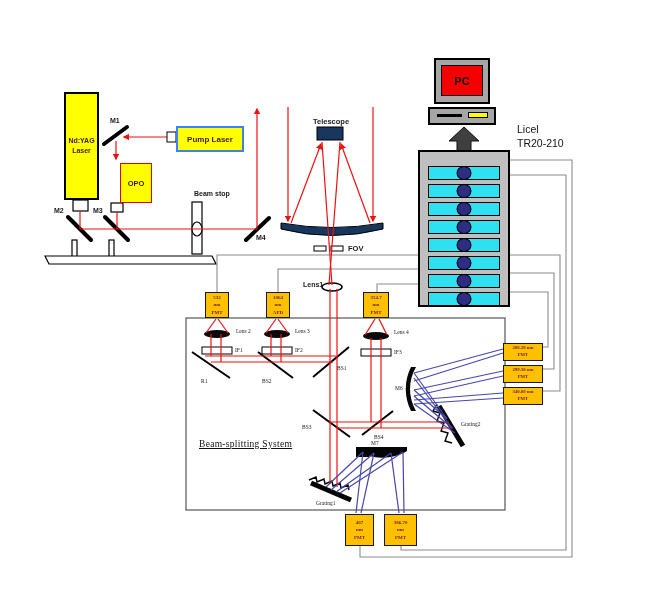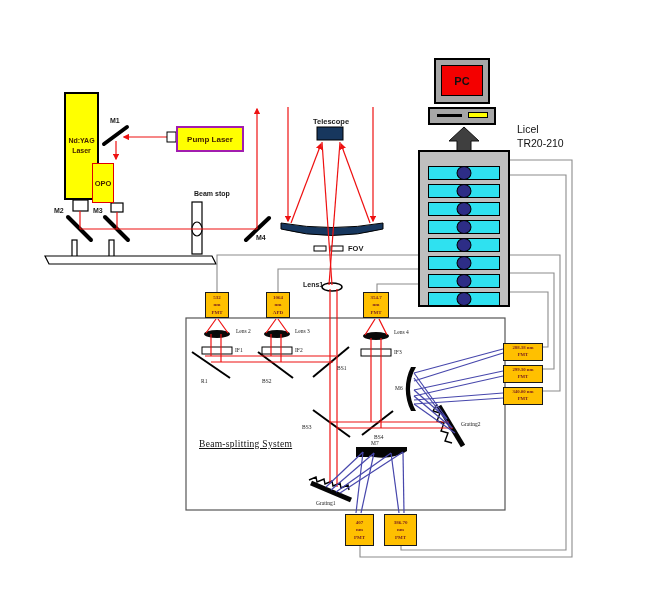--- a/index.html
+++ b/index.html
@@ -12,21 +12,21 @@
   .lbl-s{font:5.5px "Liberation Serif",serif;color:#222;}
   .bss-title{font:9.5px "Liberation Serif",serif;color:#111;letter-spacing:.3px;text-decoration:underline;}
   .licel{font:10.5px "Liberation Sans",sans-serif;color:#111;line-height:1.32;}
   .box{position:absolute;box-sizing:border-box;text-align:center;display:flex;
        flex-direction:column;align-items:center;justify-content:center;}
   .ybox{background:#FFFF00;color:#442200;}
   .obox{background:#FFC000;border:1.3px solid #1a1a1a;color:#7a1f1f;
         font:bold 5px "Liberation Serif",serif;line-height:1.5;}
   .obox-r{font-size:4.8px;line-height:1.4;}
   .ndyag{border:2px solid #000;font:bold 7px "Liberation Sans",sans-serif;line-height:1.45;}
-  .pump{border:2px solid #a21caf;font:bold 8px "Liberation Sans",sans-serif;}
+  .pump{border:2px solid #3b82f6;font:bold 8px "Liberation Sans",sans-serif;}
   .opo{border:1.5px solid #E00000;font:bold 7.5px "Liberation Sans",sans-serif;}
   .rack{background:#BFBFBF;border:2px solid #000;padding-top:10px;}
   .module{position:relative;width:70px;height:12px;background:#2FE1F0;border:1px solid #000;
           margin:4px auto 0;}
   .knob{position:absolute;left:50%;top:50%;width:13px;height:12px;transform:translate(-50%,-50%);
         background:#2D2D86;border:1px solid #000;border-radius:50%;}
   .pcmon{background:#A6A6A6;border:2px solid #000;}
   .pcscreen{background:#F40000;border:1.5px solid #000;color:#111;
             font:bold 11px "Liberation Sans",sans-serif;display:flex;align-items:center;justify-content:center;}
   .pcbase{background:#A6A6A6;border:2px solid #000;}
@@ -171,21 +171,21 @@
       <polygon points="464,127 479,141 471,141 471,152 457,152 457,141 449,141" fill="#3F3F3F" stroke="#111"></polygon>
     </g>
   </svg>
 
   <div class="box ybox ndyag" style="left:64px;top:92px;width:35px;height:108px;padding:2px;">
     <span>Nd:YAG Laser</span>
   </div>
   <div class="box ybox pump" style="left:176px;top:126px;width:68px;height:26px;">
     <span>Pump Laser</span>
   </div>
-  <div class="box ybox opo" style="left:92px;top:163px;width:22px;height:40px;">
+  <div class="box ybox opo" style="left:120px;top:163px;width:32px;height:40px;">
     <span>OPO</span>
   </div>
 
   <div class="box obox" style="left:205px;top:292px;width:24px;height:26px;">
     <span>532</span>
     <span>nm</span>
     <span>PMT</span>
   </div>
   <div class="box obox" style="left:266px;top:292px;width:24px;height:26px;">
     <span>1064</span>

